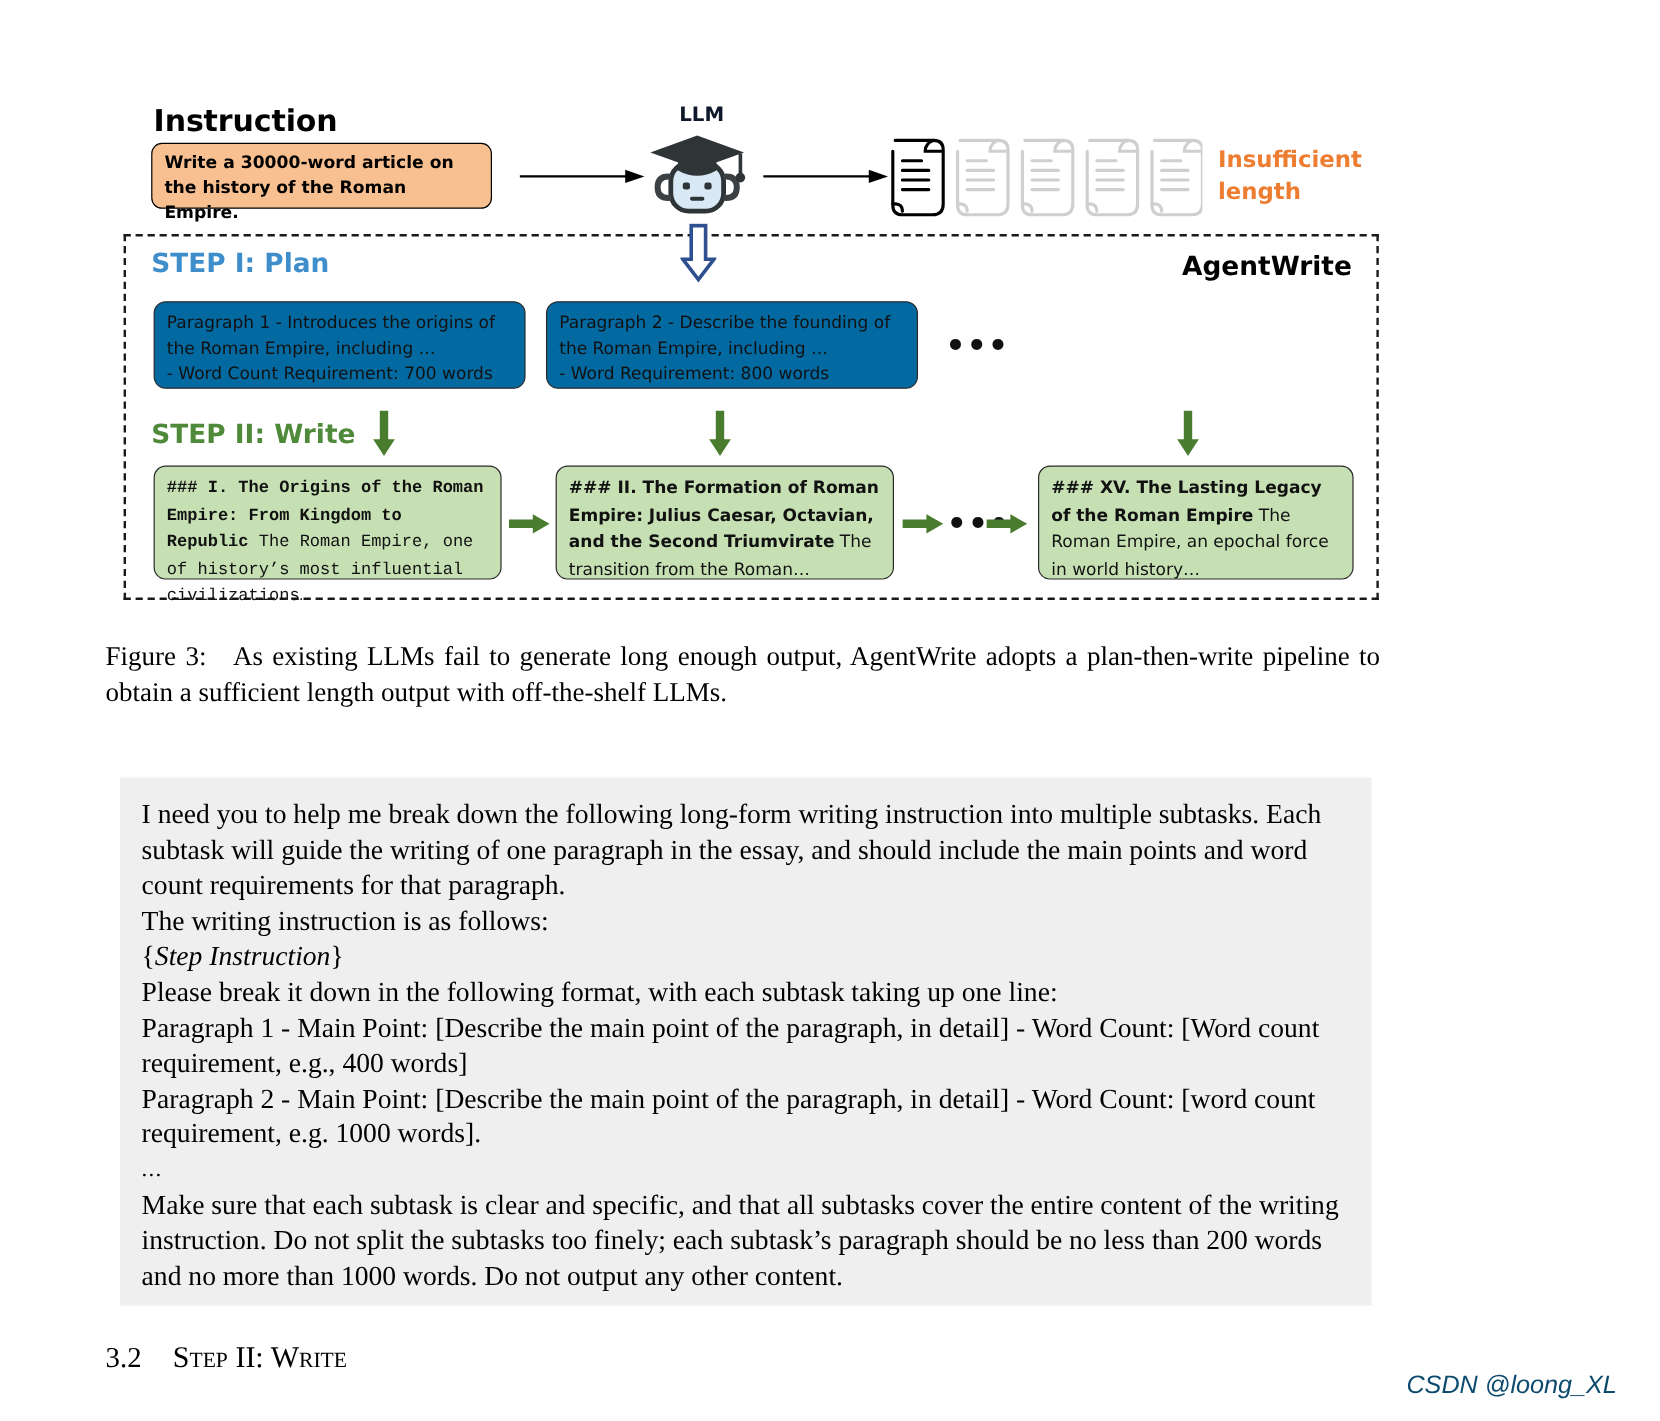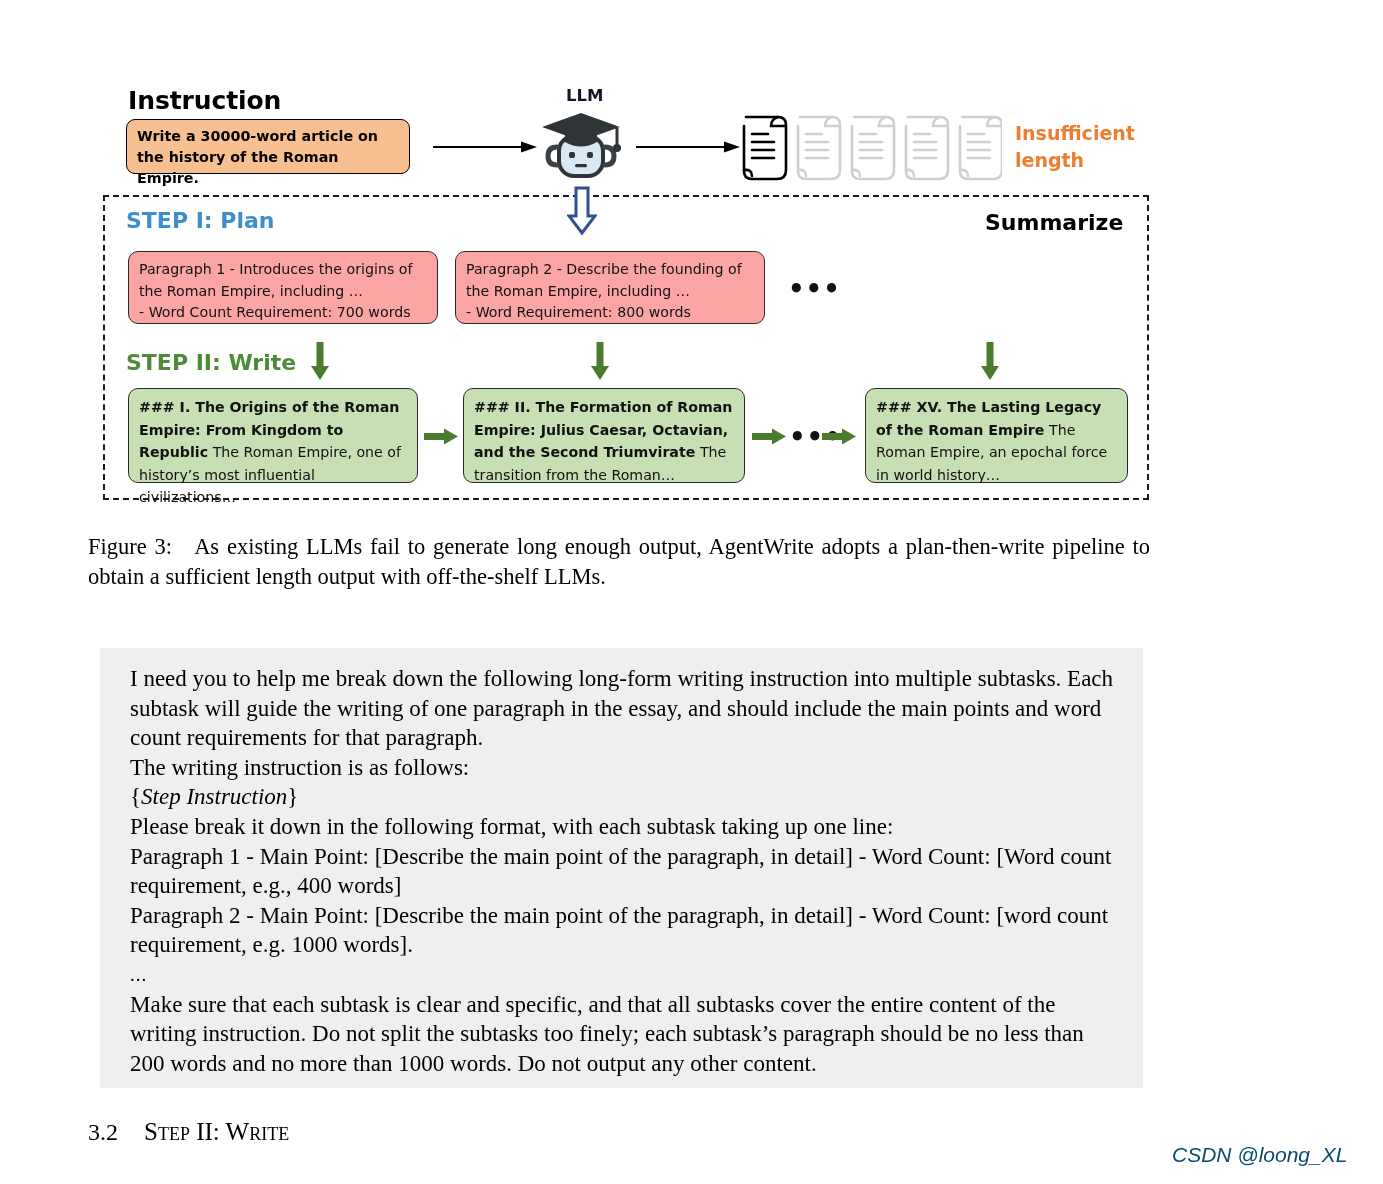--- a/index.html
+++ b/index.html
@@ -136,21 +136,21 @@
     font-family: "DejaVu Sans", sans-serif;
     font-weight: bold;
     font-size: 22px;
     color: #000;
   }
 
   .plan-box {
     position: absolute;
     top: 251px;
     box-sizing: border-box;
-    background: #fca5a5;
+    background: #0369a1;
     border: 1.6px solid #2a2a2a;
     border-radius: 10px;
     padding: 7px 9px 0 10px;
     font-family: "DejaVu Sans", sans-serif;
     font-size: 14.2px;
     line-height: 21.5px;
     color: #111;
   }
   .plan-1 { left: 128px; width: 310px; height: 73px; }
   .plan-2 { left: 455px; width: 310px; height: 73px; }
@@ -162,21 +162,21 @@
     box-sizing: border-box;
     background: #c6e0b4;
     border: 1.6px solid #2a2a2a;
     border-radius: 10px;
     padding: 7px 9px 0 10px;
     font-family: "DejaVu Sans", sans-serif;
     font-size: 14.2px;
     line-height: 22.5px;
     color: #111;
   }
-  .write-1 { left: 128px; width: 290px; height: 95px; }
+  .write-1 { left: 128px; width: 290px; height: 95px; font-family: Liberation Mono, monospace; }
   .write-2 { left: 463px; width: 282px; height: 95px; }
   .write-3 { left: 865px; width: 263px; height: 95px; }
   .write-box b { font-weight: bold; }
 
   .dots {
     position: absolute;
     font-family: "DejaVu Sans", sans-serif;
     font-weight: bold;
     font-size: 26px;
     line-height: 1;
@@ -217,21 +217,21 @@
   .caption .fignum { white-space: nowrap; }
 
   
   .prompt-box {
     position: absolute;
     left: 100px; top: 648px;
     width: 1043px;
     height: 440px;
     box-sizing: border-box;
     background: #efefef;
-    padding: 16px 24px 0 30px;
+    padding: 16px 24px 0 18px;
     font-family: "Liberation Serif", serif;
     font-size: 23px;
     line-height: 29.6px;
     color: #000;
   }
   .prompt-box p { margin: 0; }
   .prompt-box .ital { font-style: italic; }
   .prompt-box .tiny-dots { font-size: 19px; letter-spacing: 1px; }
 
   
@@ -327,21 +327,21 @@
 
   <div class="lbl-insufficient">Insufficient length</div>
 
   <div class="dashed-panel"></div>
 
   <svg class="blue-down-arrow" viewBox="0 0 30 50">
     <path d="M9 2 H21 V30 H28 L15 47 L2 30 H9 Z" fill="#ffffff" stroke="#2e5090" stroke-width="3"></path>
   </svg>
 
   <div class="lbl-step1">STEP I: Plan</div>
-  <div class="lbl-agentwrite">Summarize</div>
+  <div class="lbl-agentwrite">AgentWrite</div>
 
   <div class="plan-box plan-1">
     <div>Paragraph 1 - Introduces the origins of</div>
     <div>the Roman Empire, including …</div>
     <div>- Word Count Requirement: 700 words</div>
   </div>
   <div class="plan-box plan-2">
     <div>Paragraph 2 - Describe the founding of</div>
     <div>the Roman Empire, including …</div>
     <div>- Word Requirement: 800 words</div>

